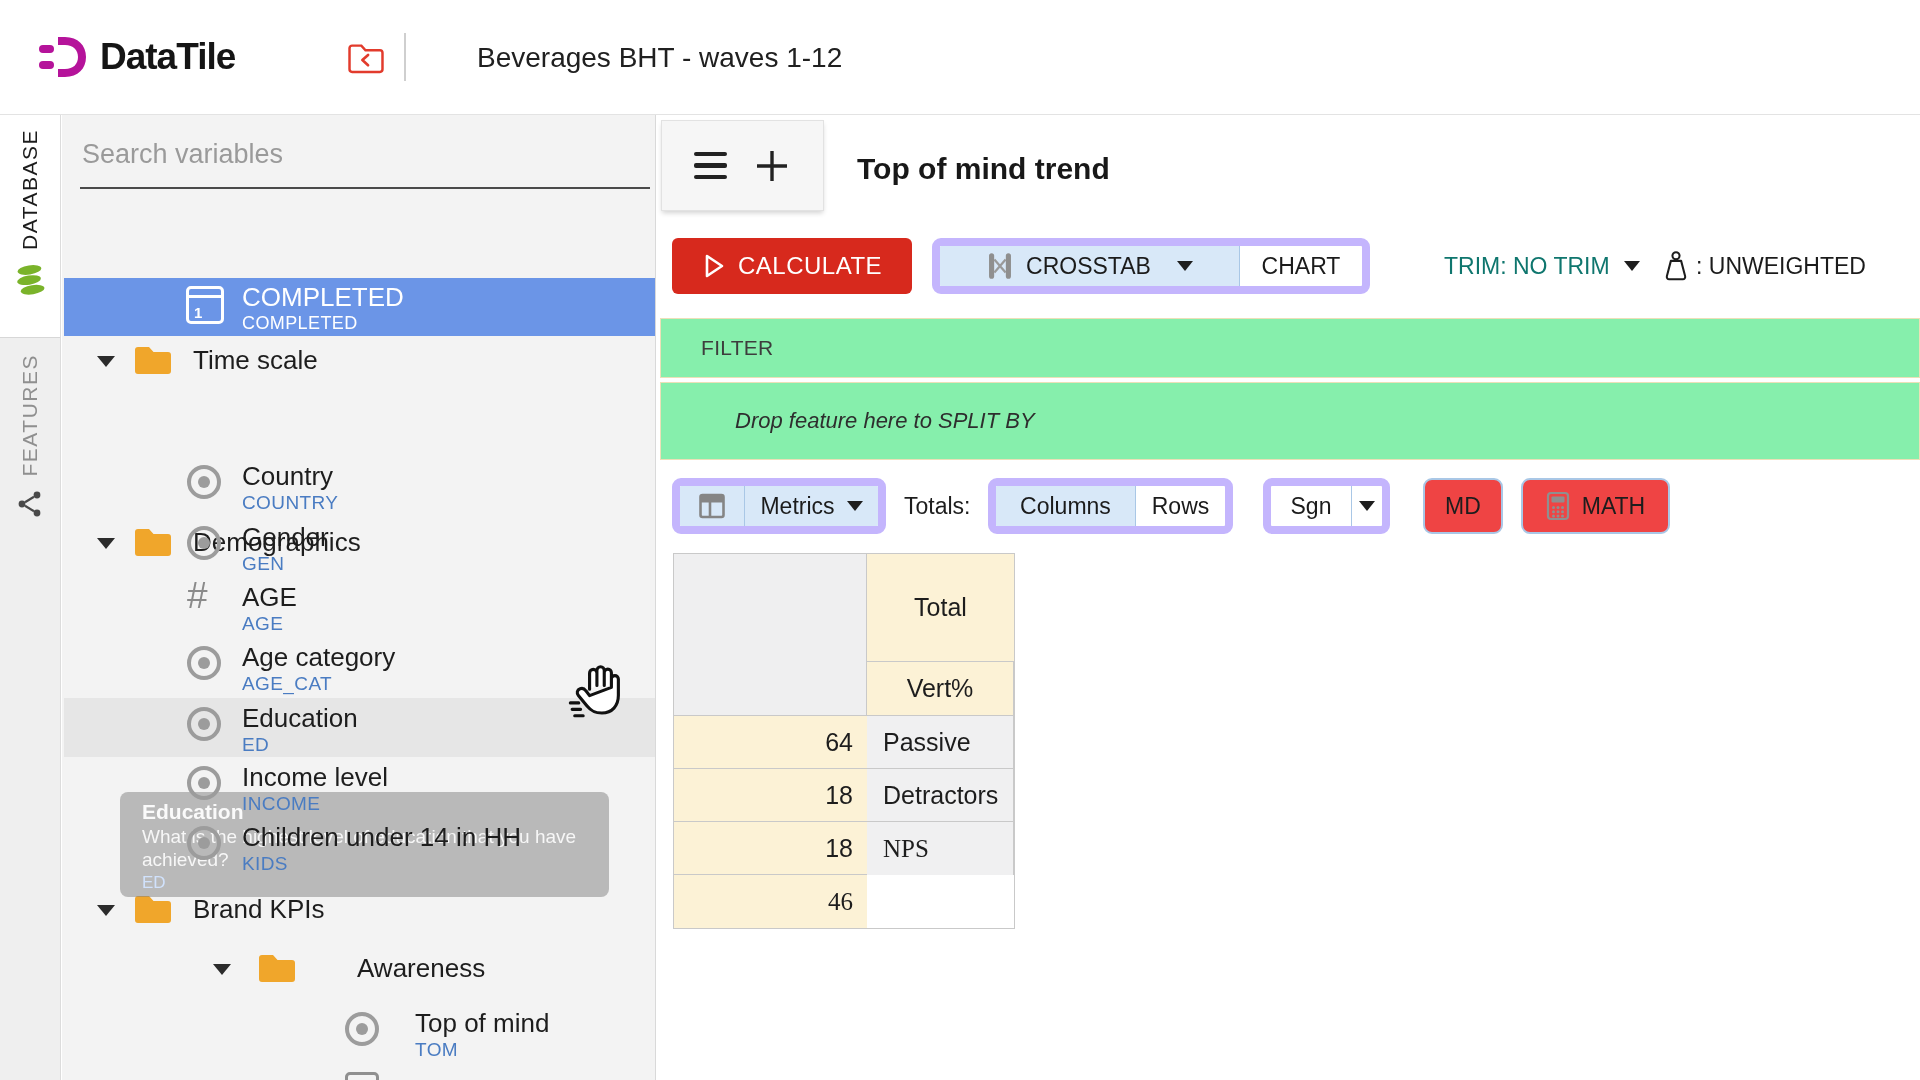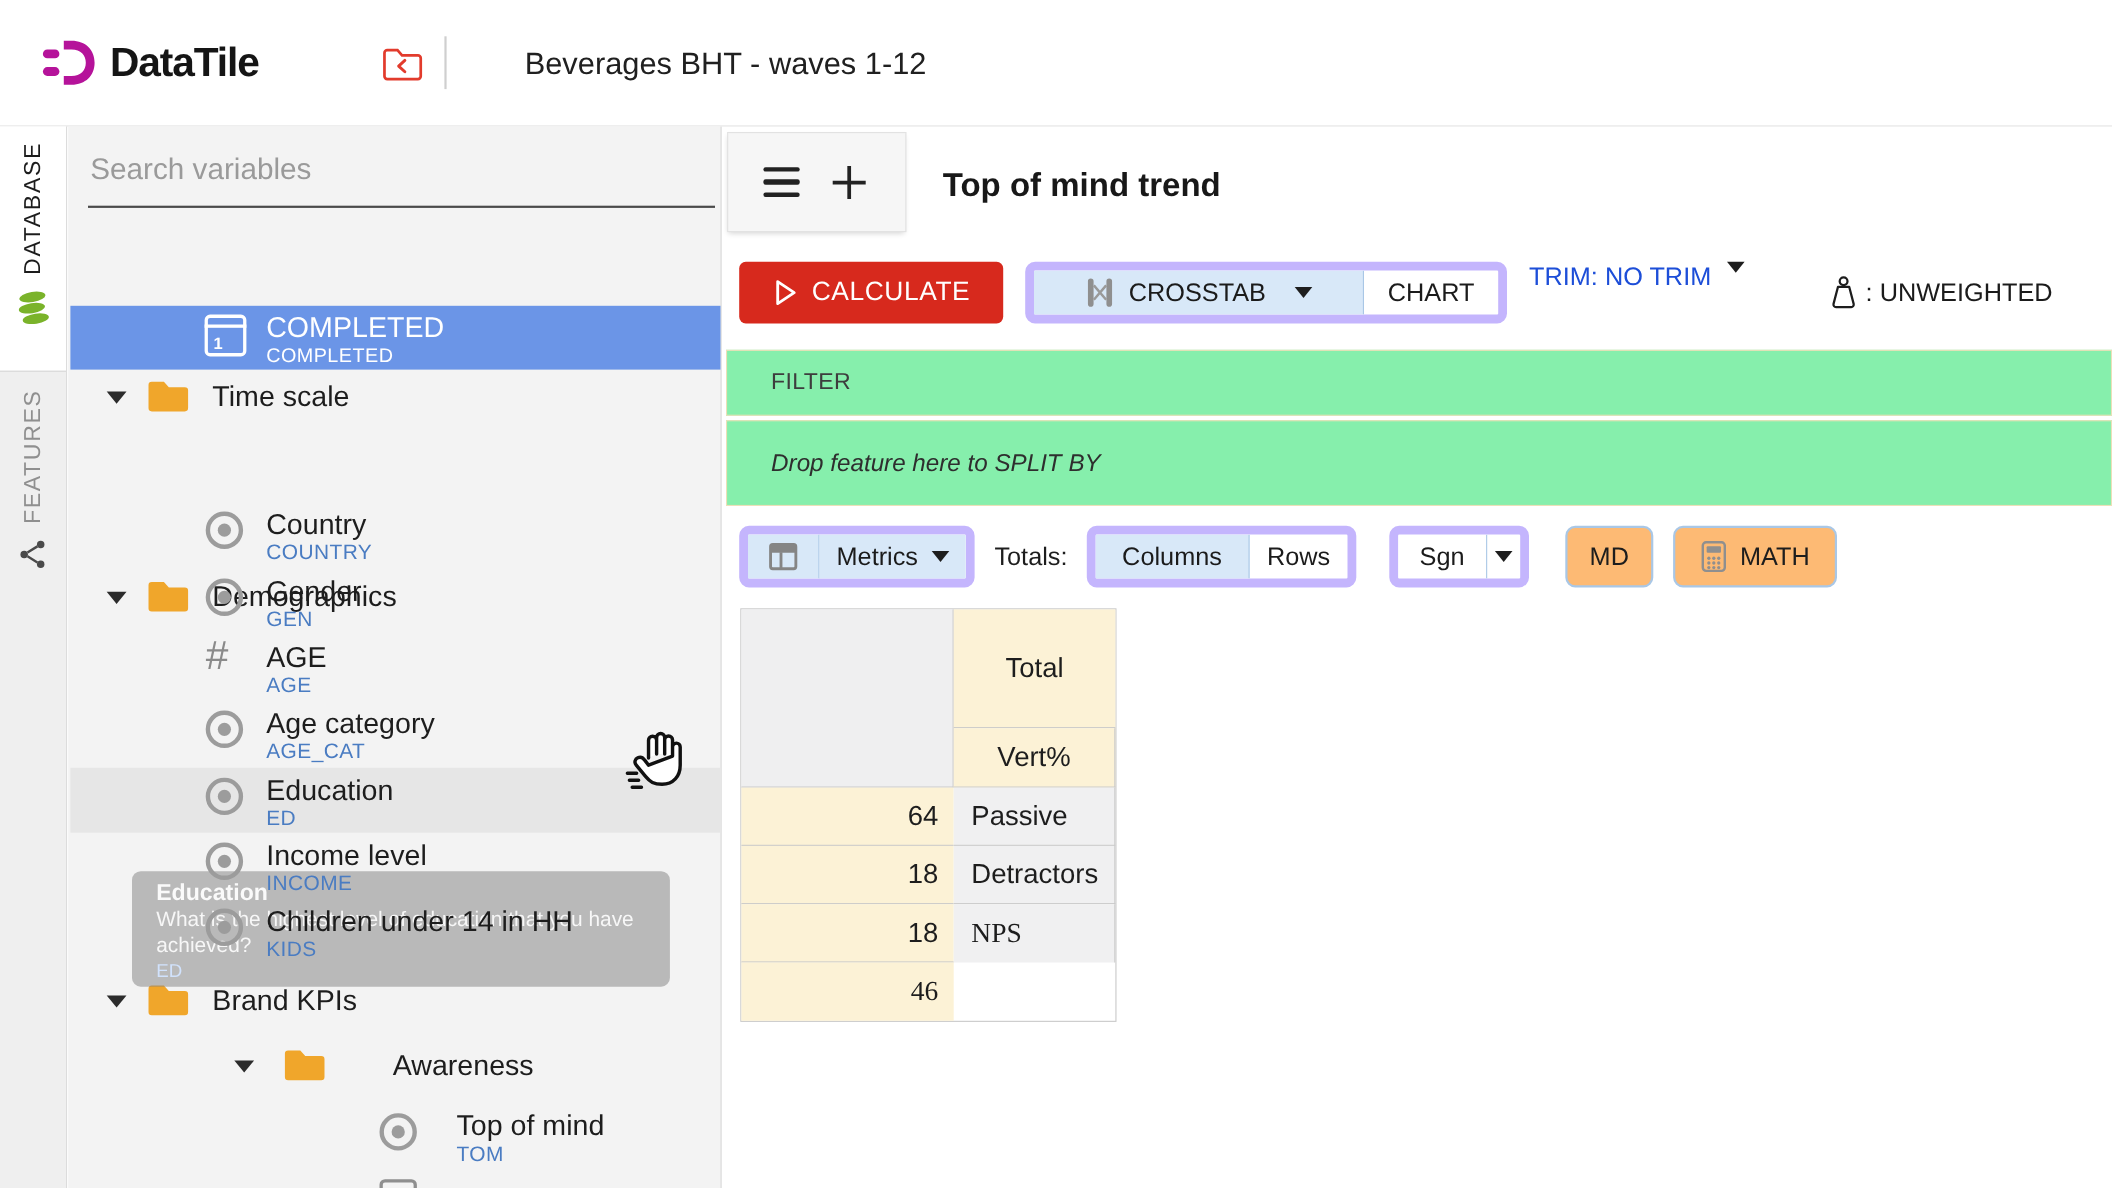--- a/index.html
+++ b/index.html
@@ -81,44 +81,44 @@
 
   .btn-calc{position:absolute;left:15px;top:122px;width:240px;height:56px;background:#d7291d;border-radius:6px;
             display:flex;align-items:center;justify-content:center;gap:12px;color:#fff;font-size:24px;letter-spacing:.5px;cursor:pointer;}
   .seg-group{position:absolute;top:122px;height:56px;border:8px solid #c4b5fd;border-radius:9px;box-sizing:border-box;display:flex;overflow:hidden;background:#fff;justify-content:flex-end;}
   .grp-view{left:275px;width:438px;}
   .seg{display:flex;align-items:center;justify-content:center;font-size:23px;color:#1b1b1b;cursor:pointer;}
   .seg.blue{background:#d8e8f8;}
   .seg.bR{border-right:1px solid #a9c7e6;}
   .seg-crosstab{width:299px;gap:12px;}
   .seg-chart{flex:1;}
-  .trim{position:absolute;left:733px;top:122px;height:56px;display:flex;align-items:flex-start;gap:14px;font-size:23px;color:#1d4ed8;cursor:pointer;}
+  .trim{position:absolute;left:787px;top:122px;height:56px;display:flex;align-items:center;gap:14px;font-size:23px;color:#0f766e;cursor:pointer;}
   .weight{position:absolute;left:1005px;top:122px;height:56px;display:flex;align-items:center;gap:6px;font-size:23px;color:#1b1b1b;}
   .caret-sm{width:0;height:0;border-left:8px solid transparent;border-right:8px solid transparent;border-top:10px solid #1e1e1e;}
 
   .band{position:absolute;left:3px;right:0;background:#86efac;border:1px solid #ece0b8;box-sizing:border-box;display:flex;align-items:center;}
   .band-filter{top:202px;height:60px;}
-  .band-split{top:266px;height:78px;}
+  .band-split{top:266px;height:78px;padding-left:34px;}
   .band-filter span{margin-left:40px;font-size:21px;color:#3d3d3d;letter-spacing:.3px;}
   .band-split span{margin-left:40px;font-size:22px;font-style:italic;color:#2e2e2e;}
 
   .mrow-y{top:362px;height:56px;}
   .grp-metrics{left:15px;width:214px;}
   .seg-ticon{width:64px;}
   .seg-metrics{flex:1;gap:12px;}
   .grp-totals{left:331px;width:245px;}
   .seg-cols{width:139px;}
   .seg-rows{flex:1;}
   .lbl-totals{position:absolute;left:247px;top:362px;height:56px;display:flex;align-items:center;font-size:23px;}
   .grp-sgn{left:606px;width:127px;}
   .seg-sgn{width:80px;}
   .seg-sgncaret{flex:1;}
   .btn-md{left:766px;width:80px;}
   .btn-math{left:864px;width:149px;gap:12px;}
-  .btn-plain{position:absolute;top:362px;height:56px;border:2px solid #a9c7e6;border-radius:9px;box-sizing:border-box;background:#fdba74;
+  .btn-plain{position:absolute;top:362px;height:56px;border:2px solid #a9c7e6;border-radius:9px;box-sizing:border-box;background:#ef4444;
              display:flex;align-items:center;justify-content:center;font-size:23px;cursor:pointer;}
 
   
   .xtable{position:absolute;left:16px;top:437px;display:grid;grid-template-columns:193px 147px;grid-template-rows:108px 54px 53px 53px 53px 53px;
           border:1px solid #c9c9c9;}
   .xtable>div{box-sizing:border-box;border-right:1px solid #c9c9c9;border-bottom:1px solid #c9c9c9;font-size:25px;}
   .xtable>div:nth-child(2n){border-right:none;}
   .cell-corner{grid-row:1/3;background:#efeff0;border-right:1px solid #c9c9c9 !important;}
   .cell-chead{background:#fcf2d6;display:flex;align-items:center;justify-content:center;}
   .cell-label{background:#f0f0f1;display:flex;align-items:center;padding-left:16px;}

